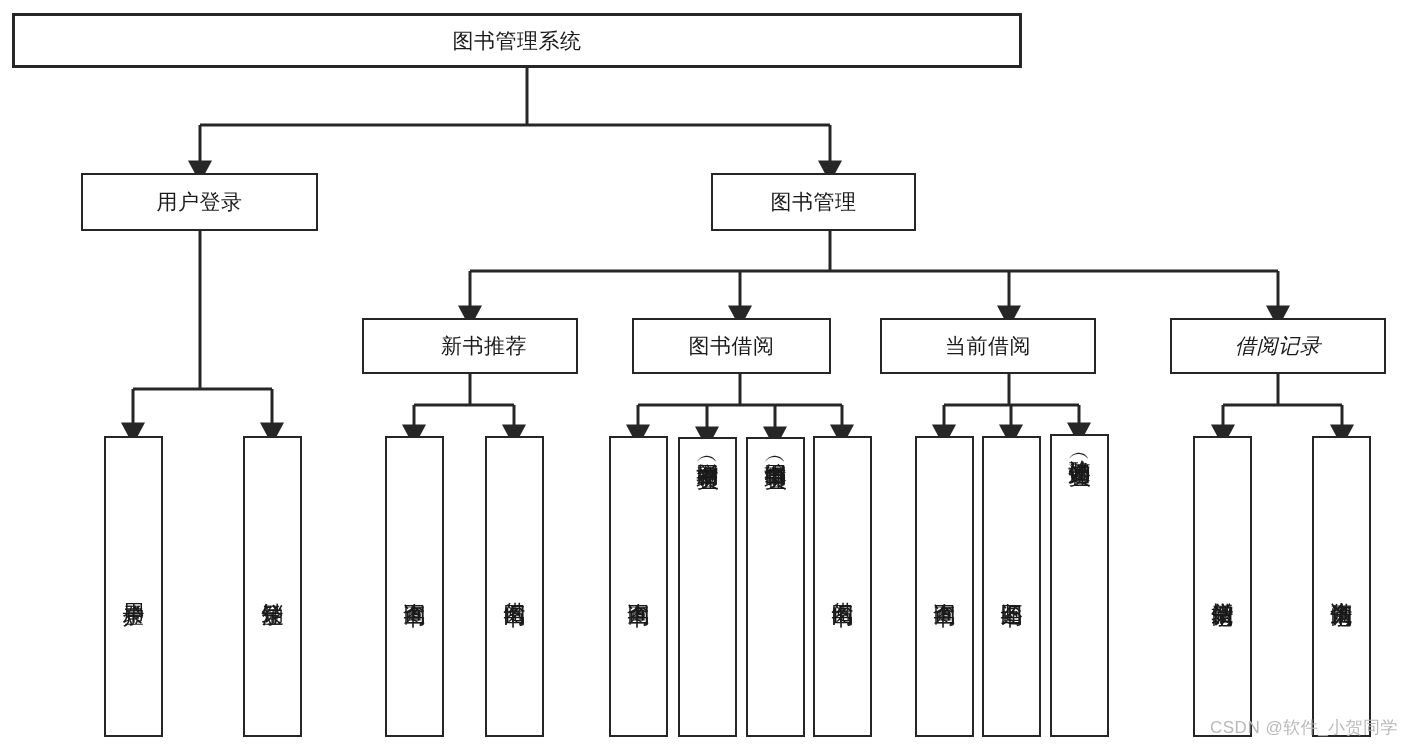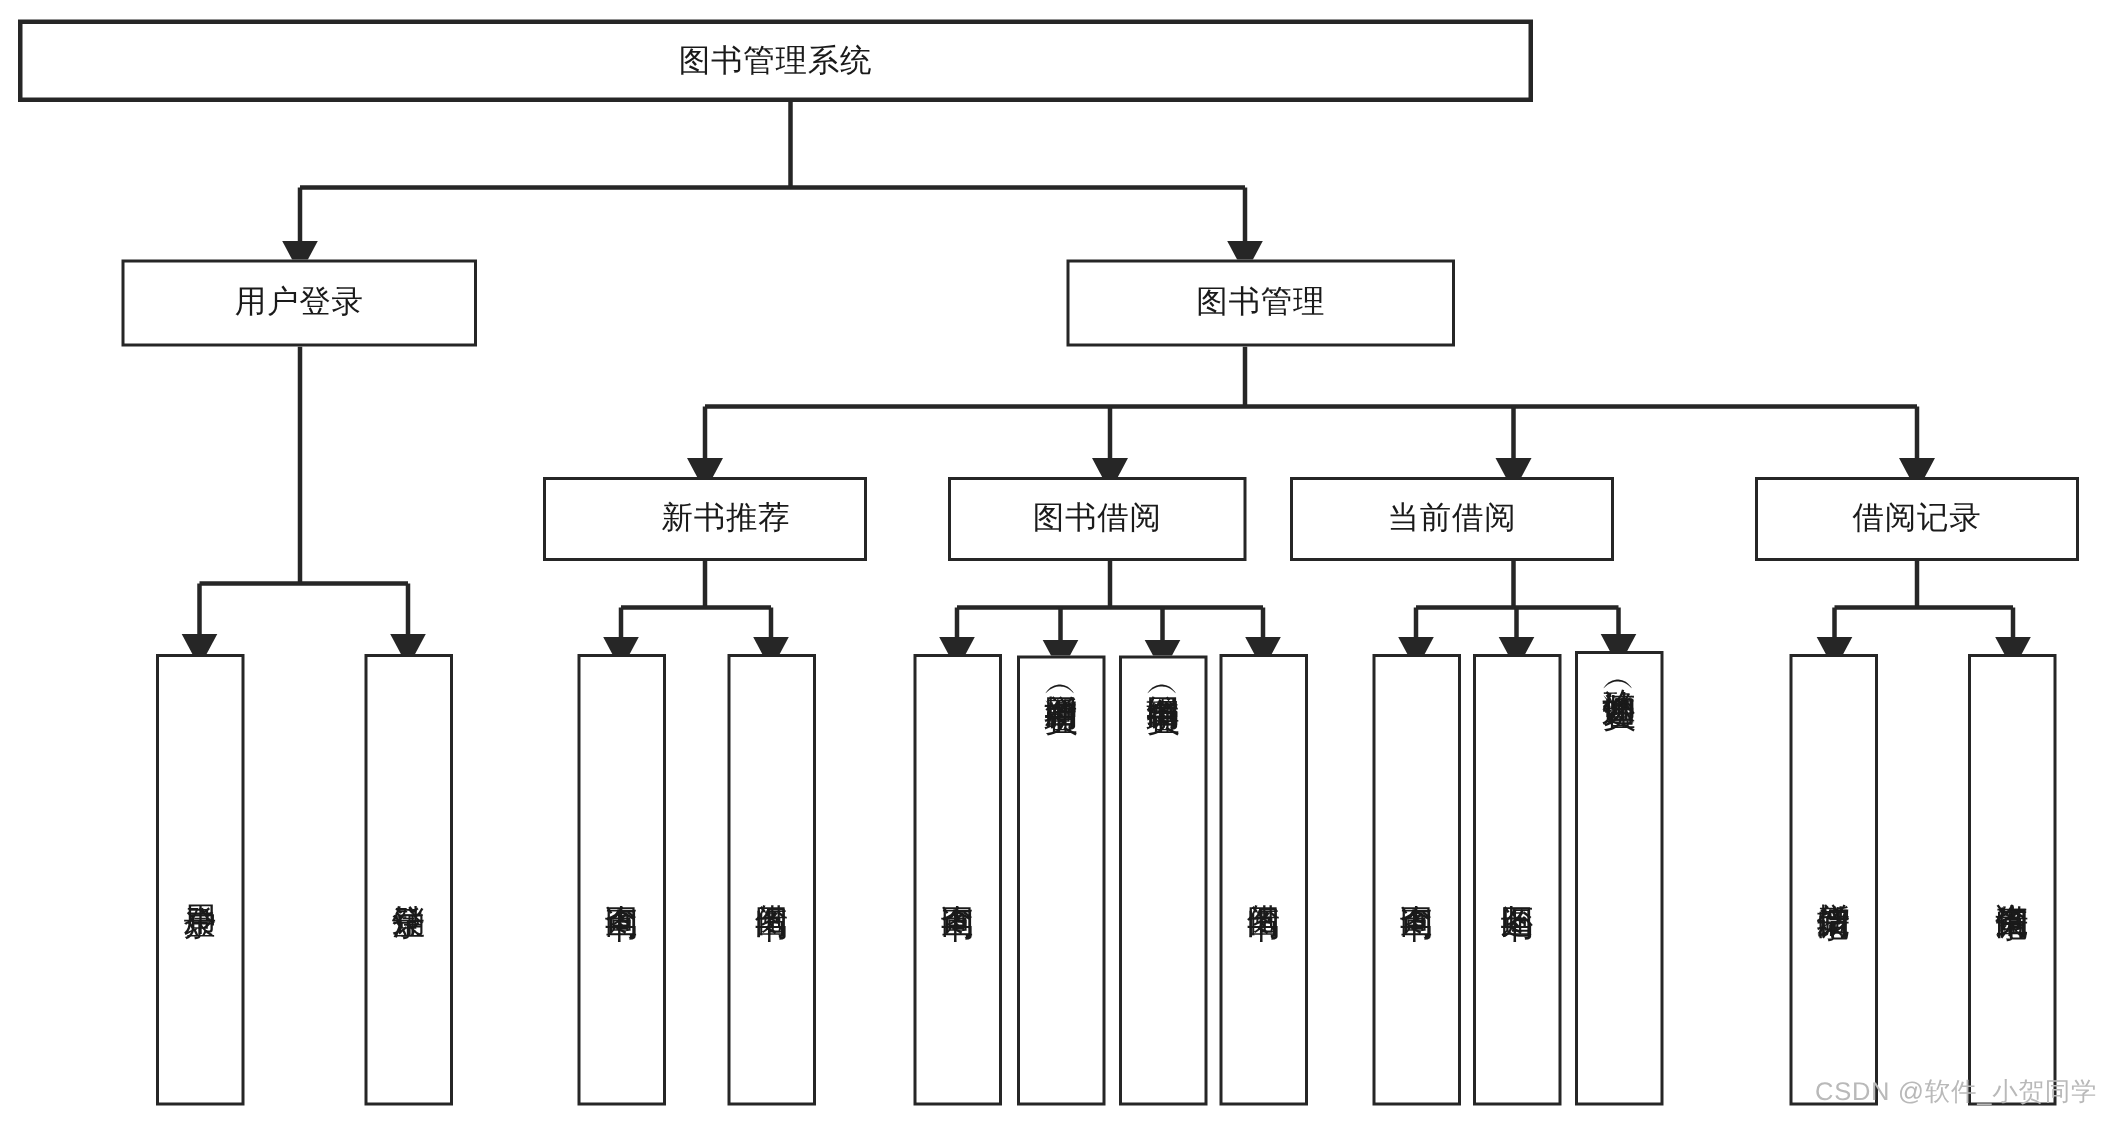--- a/index.html
+++ b/index.html
@@ -125,34 +125,34 @@
     </g>
   </svg>
 
   <div class="node level-1" style="left:12px; top:13px; width:1010px; height:55px;">
     <span class="node-label">图书管理系统</span>
   </div>
 
   <div class="node" style="left:81px; top:173px; width:237px; height:58px;">
     <span class="node-label">用户登录</span>
   </div>
-  <div class="node" style="left:711px; top:173px; width:259px; height:58px;">
+  <div class="node" style="left:711px; top:173px; width:205px; height:58px;">
     <span class="node-label">图书管理</span>
   </div>
 
   <div class="node" style="left:362px; top:318px; width:216px; height:56px;padding-left:28px;">
     <span class="node-label">新书推荐</span>
   </div>
   <div class="node" style="left:632px; top:318px; width:199px; height:56px;">
     <span class="node-label">图书借阅</span>
   </div>
-  <div class="node" style="left:860px; top:318px; width:216px; height:56px;">
+  <div class="node" style="left:880px; top:318px; width:216px; height:56px;">
     <span class="node-label">当前借阅</span>
   </div>
-  <div class="node" style="left:1170px; top:318px; width:216px; height:56px;">
+  <div class="node" style="left:1170px; top:318px; width:216px; height:56px;font-style:italic;">
     <span class="node-label">借阅记录</span>
   </div>
 
   <div class="node vertical centered" style="left:104px; top:436px; width:59px; height:301px;">
     <span class="node-label">用户登录</span>
   </div>
   <div class="node vertical centered" style="left:243px; top:436px; width:59px; height:301px;">
     <span class="node-label">注销登录</span>
   </div>
 

